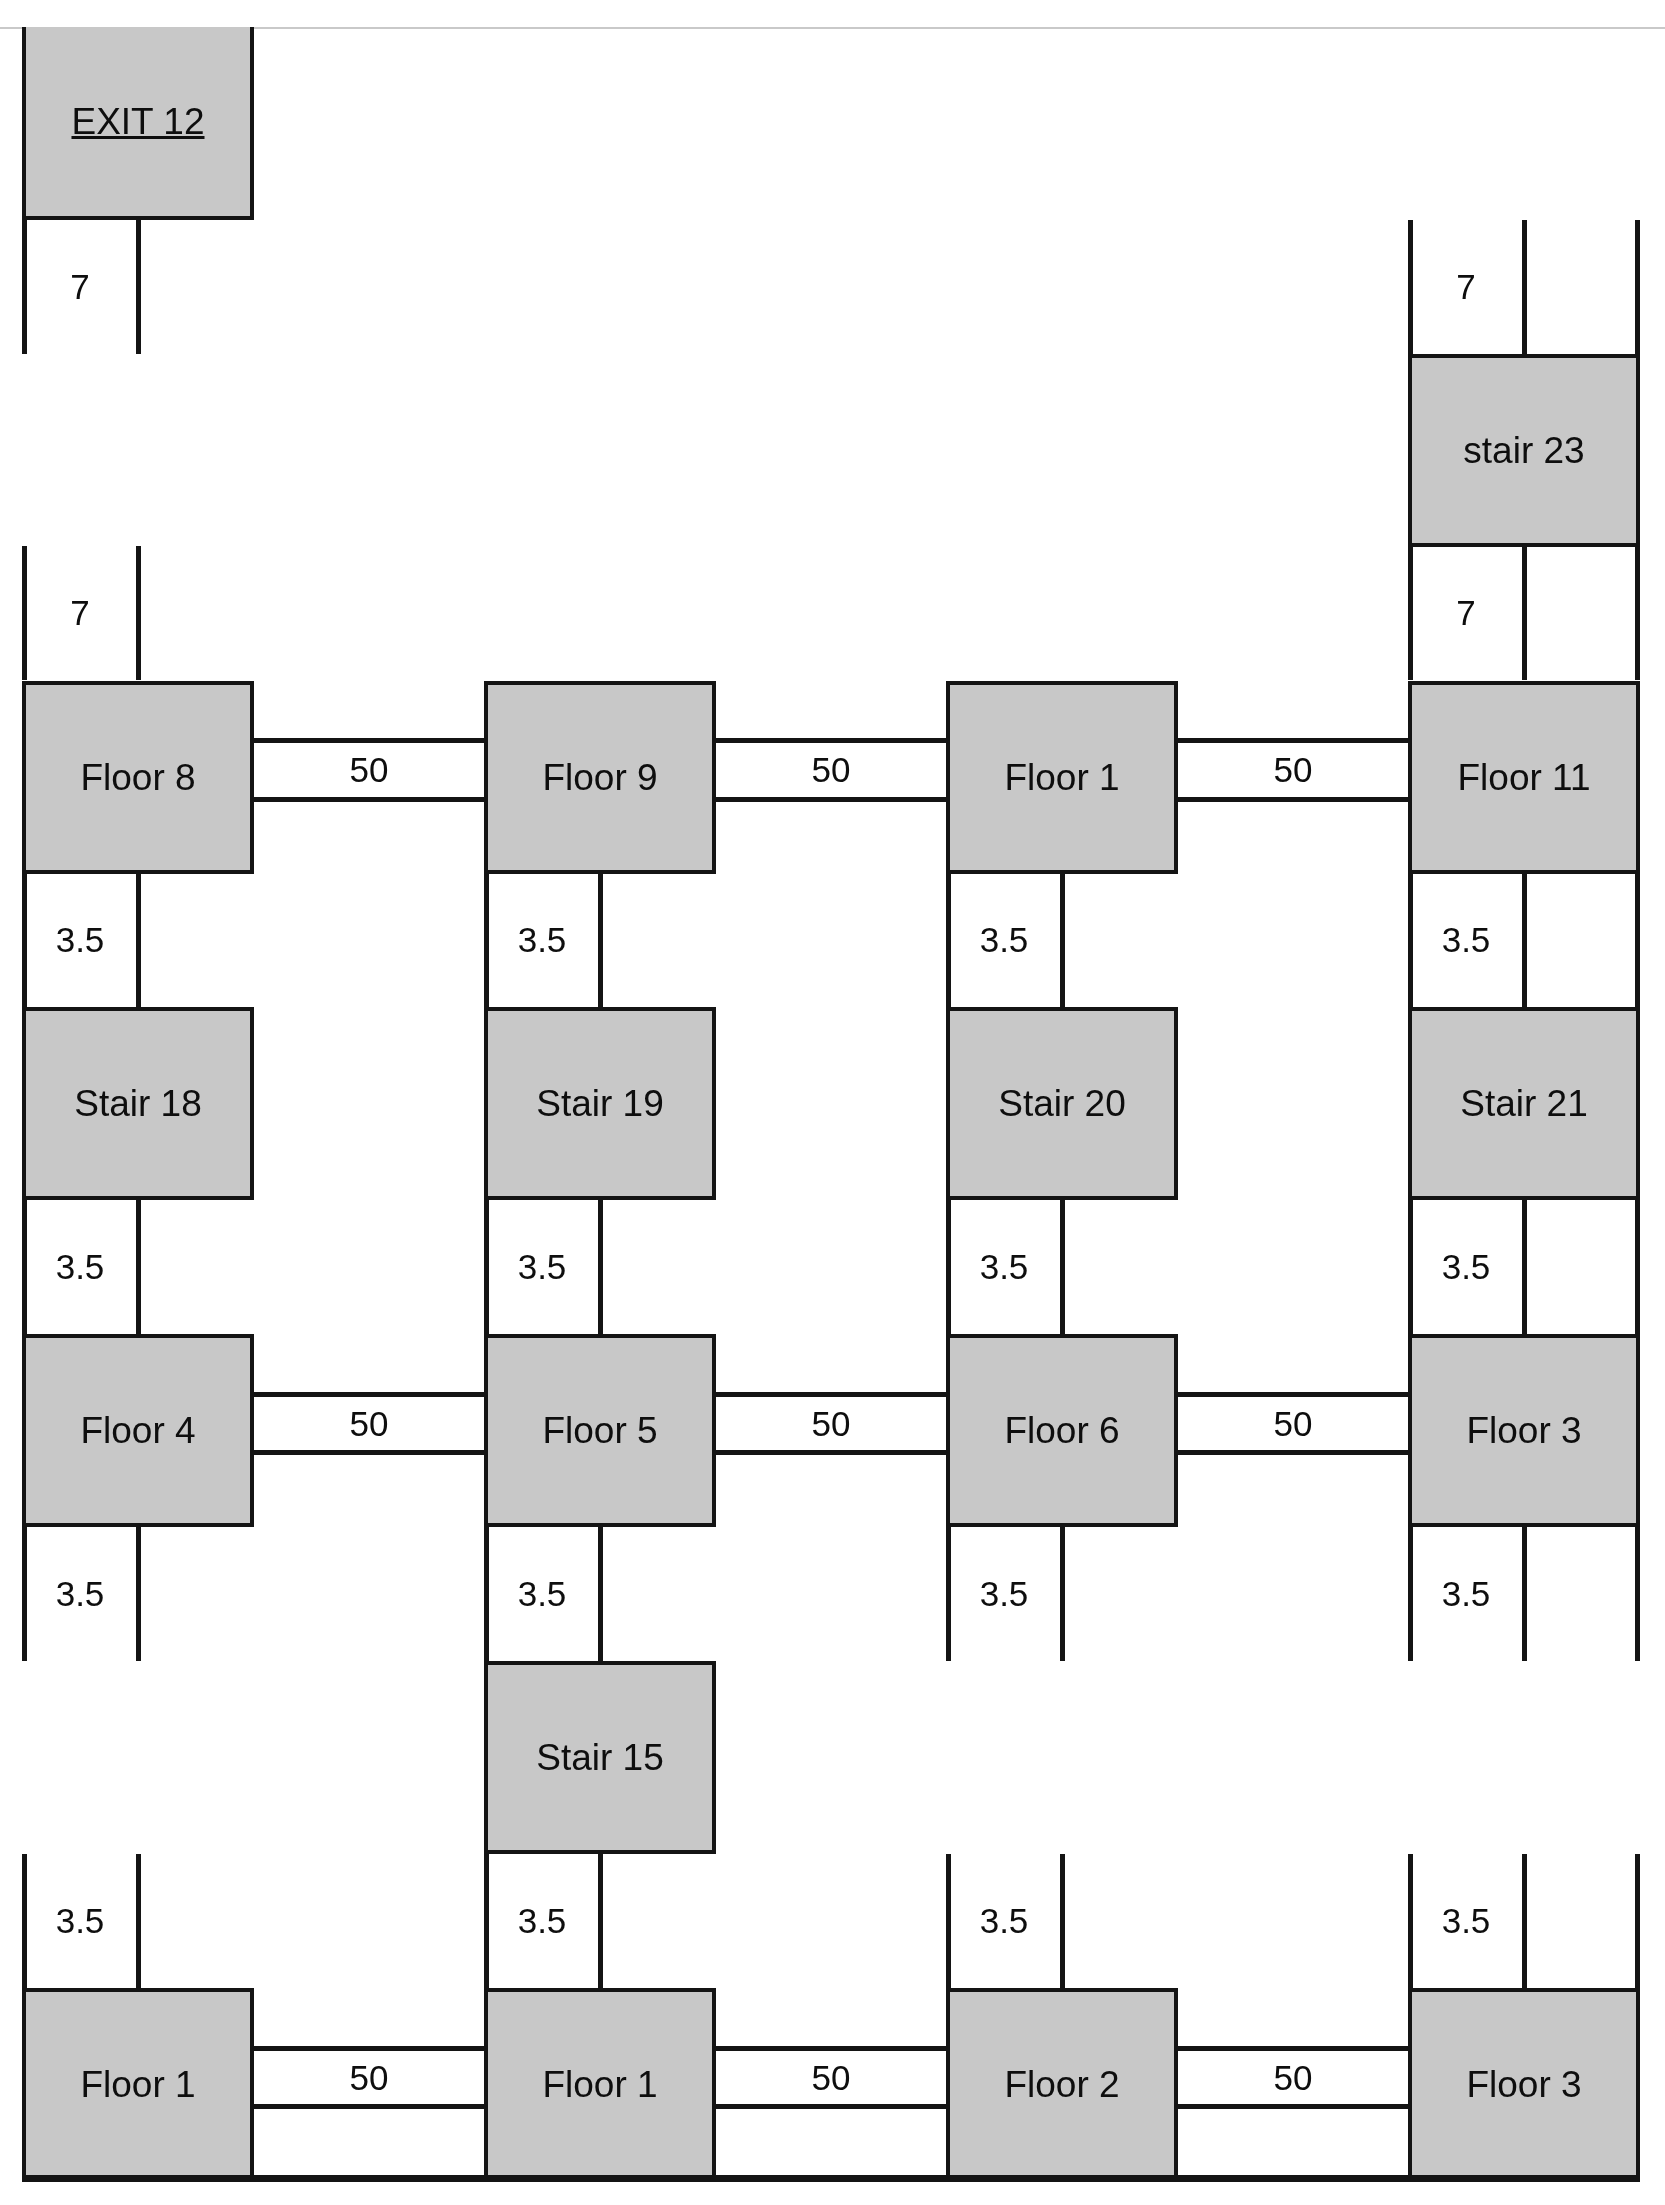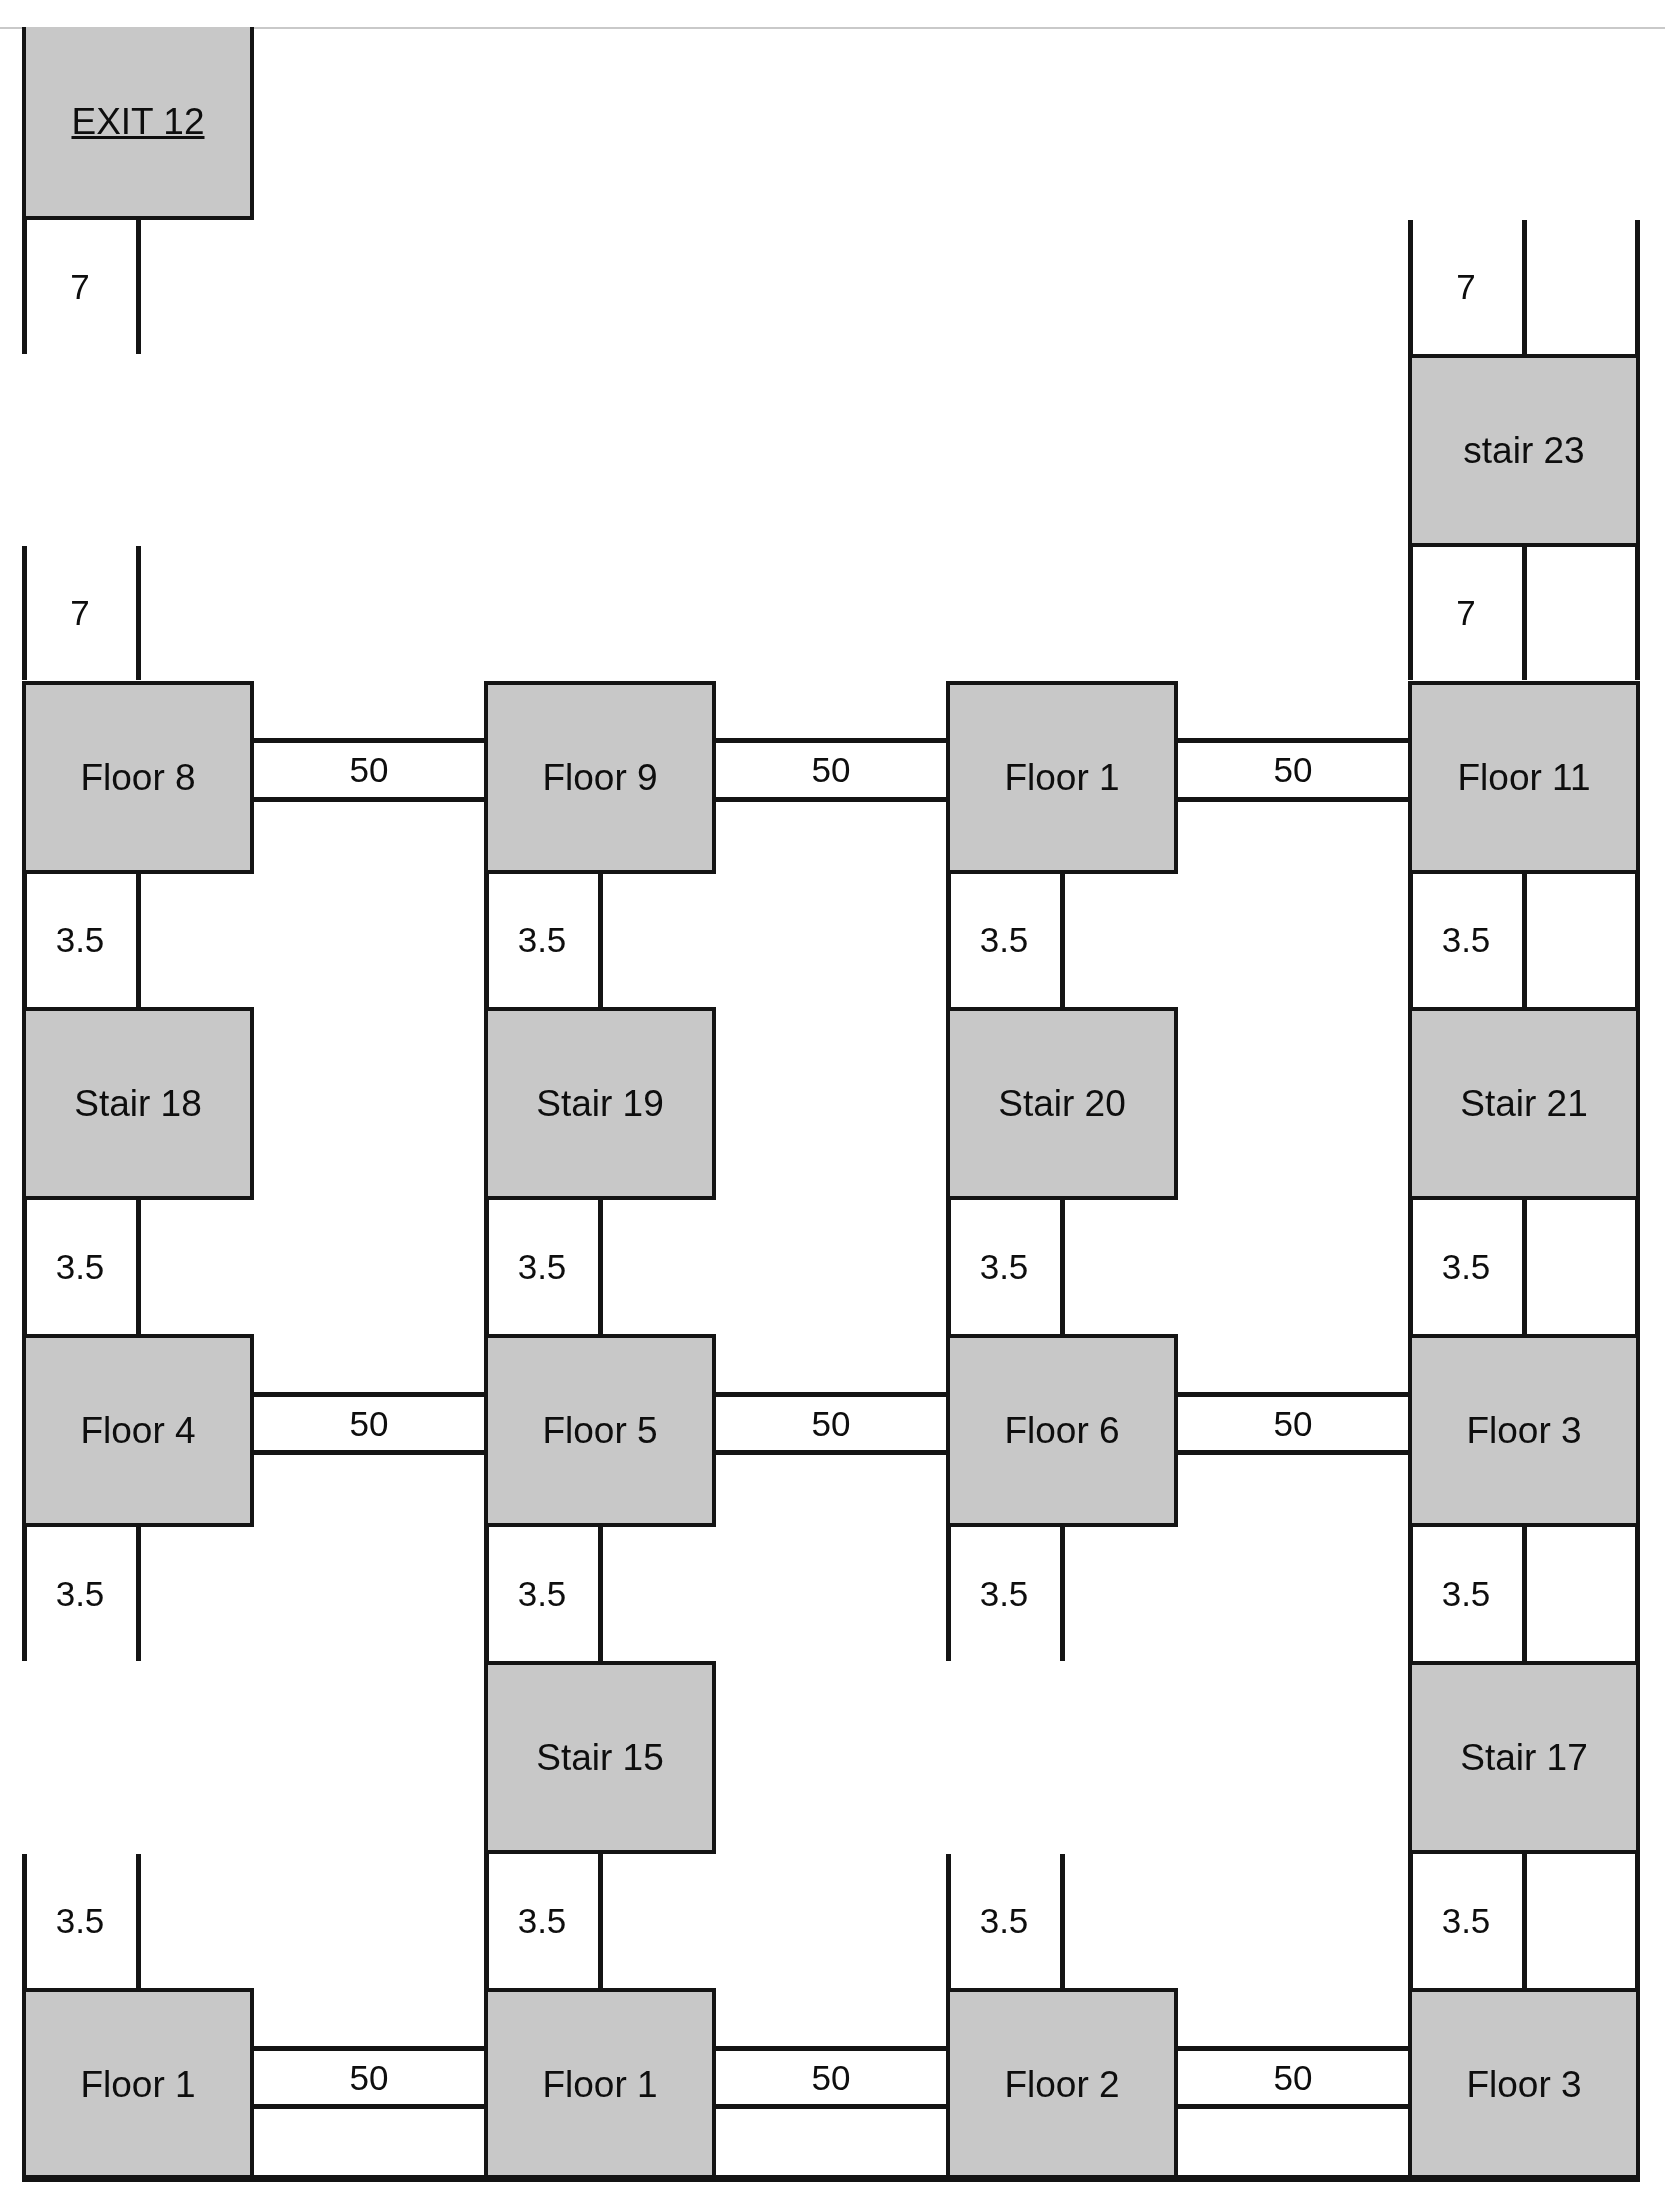--- a/index.html
+++ b/index.html
@@ -189,22 +189,19 @@
     </div>
   <div class="node" style="left:1408px;top:681px">
       <span>Floor 11</span>
     </div>
   <div class="node" style="left:1408px;top:1007px">
       <span>Stair 21</span>
     </div>
   <div class="node" style="left:1408px;top:1334px">
       <span>Floor 3</span>
     </div>
-  <div class="node" style="left:1408px;top:1661px">
-      <span>Stair 17</span>
-    </div>
   <div class="node" style="left:1408px;top:1988px">
       <span>Floor 3</span>
     </div>
 
   <div class="baseline"></div>
 </div>
 
 
 </body></html>

